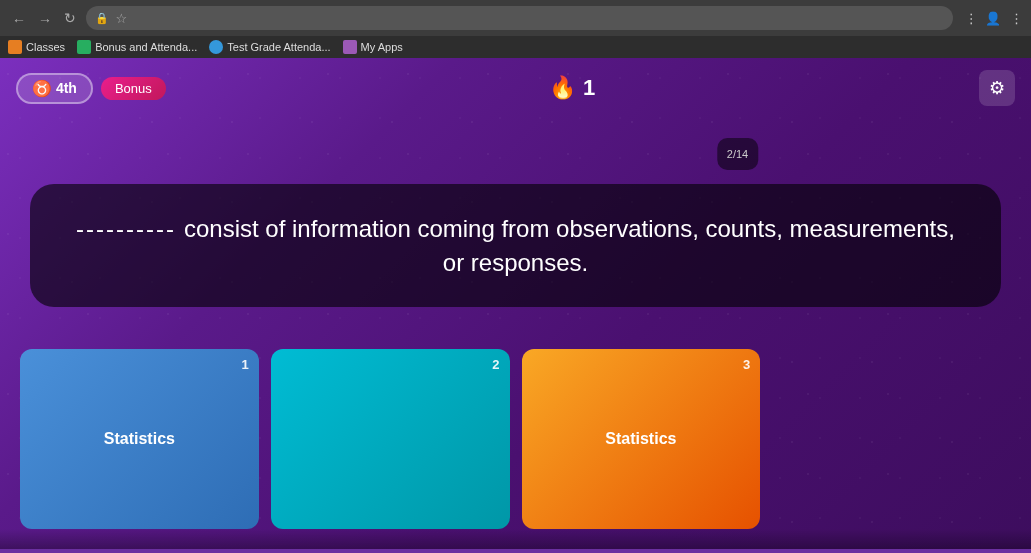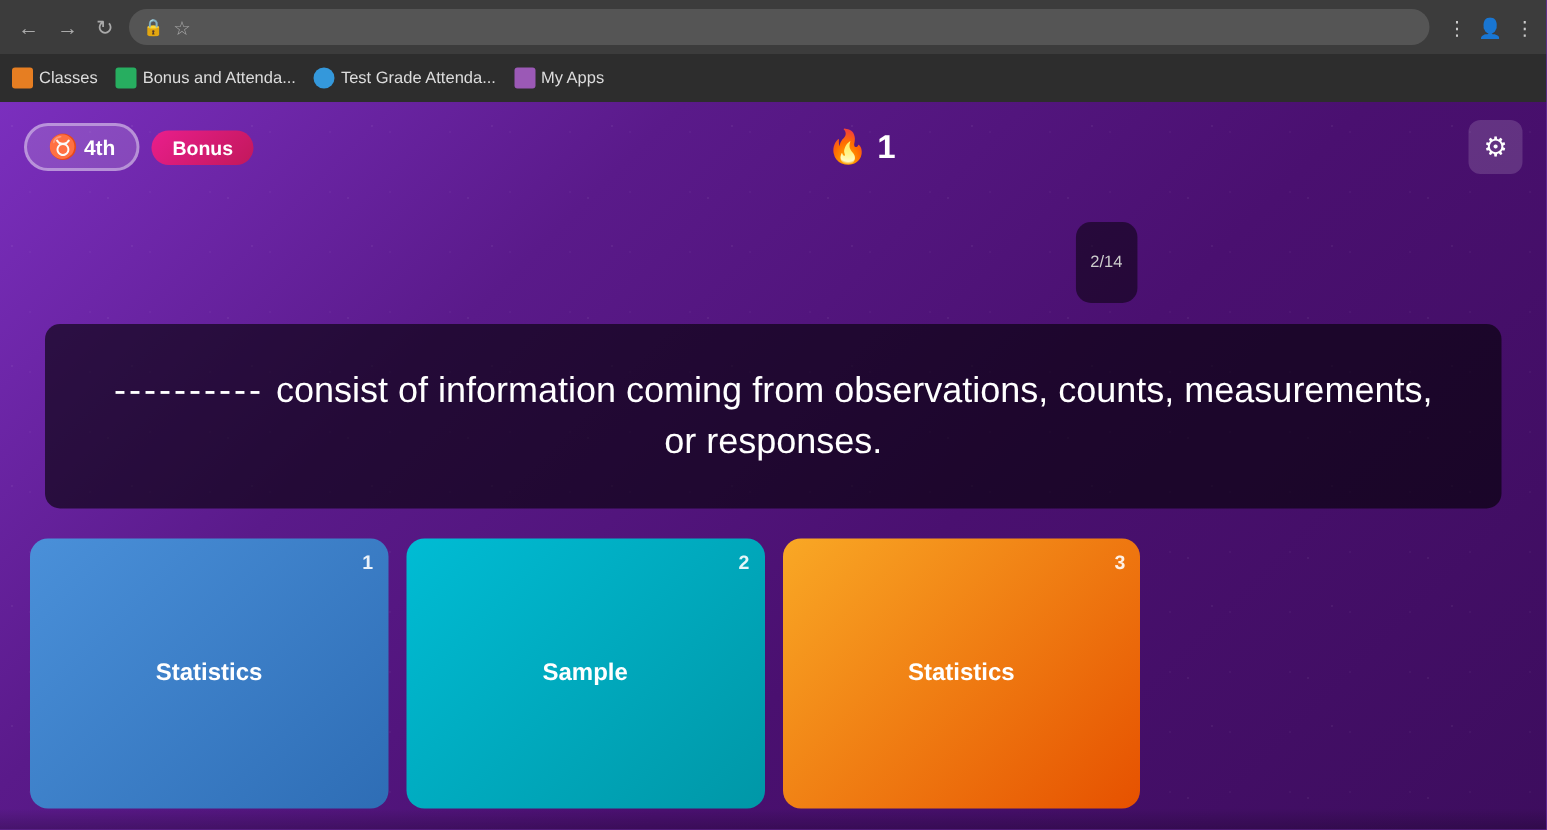--- a/index.html
+++ b/index.html
@@ -62,21 +62,21 @@
       color: #ccc;
       font-size: 13px;
       background: none;
       border: none;
       cursor: pointer;
     }
 
     
     .bookmarks-bar {
       background: #2d2d2d;
-      height: 32px;
+      height: 22px;
       display: flex;
       padding: 0 8px;
       gap: 12px;
     }
     .bookmark-item {
       display: flex;
       align-items: center;
       gap: 4px;
       color: #ddd;
       font-size: 11px;
@@ -145,21 +145,21 @@
       display: flex;
       align-items: center;
       gap: 4px;
     }
     .grade-symbol { color: #ff6b35; font-size: 16px; }
     .bonus-badge {
       background: linear-gradient(135deg, #e91e8c, #c2185b);
       border-radius: 20px;
       color: white;
       font-size: 13px;
-      font-weight: 700;
+      font-weight: 400;
       padding: 4px 14px;
     }
     .center-score {
       flex: 1;
       display: flex;
       justify-content: center;
       align-items: center;
       gap: 6px;
     }
     .flame-icon { font-size: 22px; }
@@ -185,30 +185,30 @@
     .question-container {
       position: absolute;
       top: 80px;
       left: 30px;
       right: 30px;
     }
     .question-counter {
       background: rgba(0,0,0,0.5);
       color: #ccc;
       font-size: 11px;
-      padding: 21px 10px;
+      padding: 10px 10px;
       border-radius: 10px;
       display: inline-block;
       margin-bottom: 8px;
       margin-left: 50%;
       transform: translateX(-50%);
     }
     .question-box {
       background: rgba(0,0,0,0.6);
-      border-radius: 10px;
+      border-radius: 24px;
       padding: 28px 40px;
       text-align: center;
     }
     .question-text {
       color: white;
       font-size: 24px;
       font-weight: 500;
       line-height: 1.4;
     }
     .blank {
@@ -346,21 +346,20 @@
     </div>
   </div>
 
   <div class="answers-grid">
     <button class="answer-card answer-1">
       <span class="answer-number">1</span>
       <span class="answer-label">Statistics</span>
     </button>
     <button class="answer-card answer-2">
       <span class="answer-number">2</span>
-      <span class="answer-label">Sample</span>
     </button>
     <button class="answer-card answer-3">
       <span class="answer-number">3</span>
       <span class="answer-label">Statistics</span>
     </button>
   </div>
 
   <div class="bottom-fade"></div>
 </div>
 

